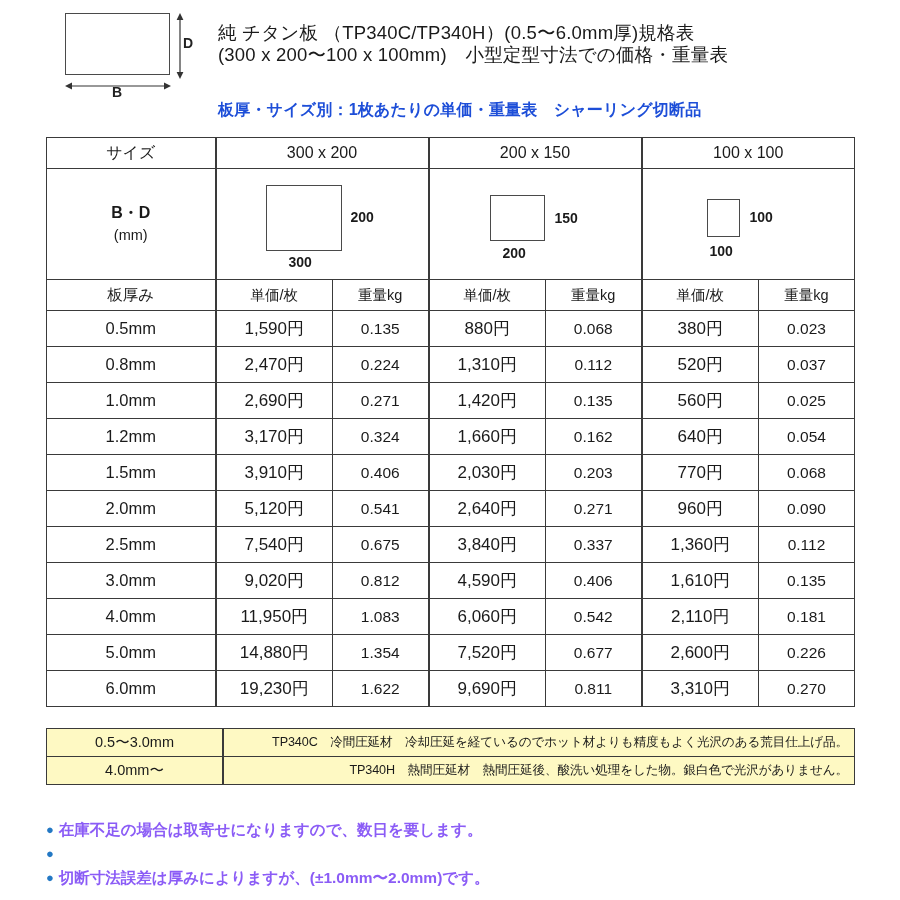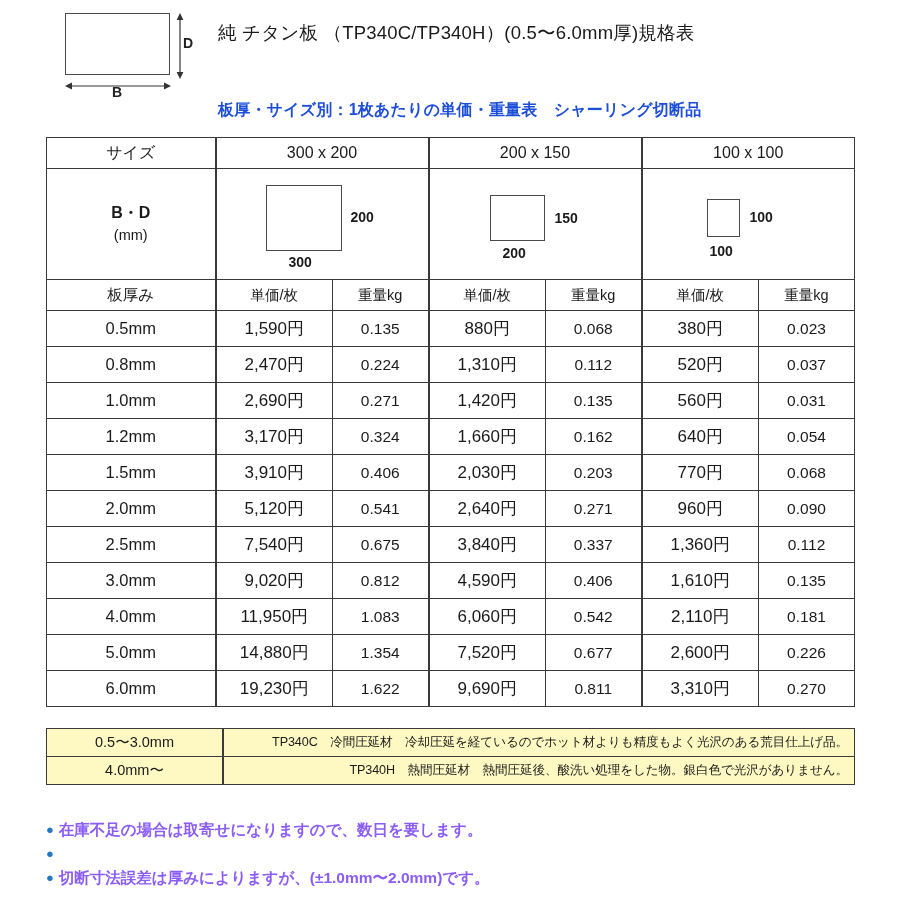--- a/index.html
+++ b/index.html
@@ -247,20 +247,21 @@
       <line x1="3" y1="6" x2="103" y2="6" stroke="#333" stroke-width="1.2"></line>
       <polygon points="0,6 7,2.6 7,9.4" fill="#333"></polygon>
       <polygon points="106,6 99,2.6 99,9.4" fill="#333"></polygon>
     </svg>
 
     <span id="plate-d-label">D</span>
     <span id="plate-b-label">B</span>
   </div>
 
   <div class="title-line" id="title-line-1">純 チタン板 （TP340C/TP340H）(0.5〜6.0mm厚)規格表</div>
+  <div class="title-line" id="title-line-2">(300 x 200〜100 x 100mm)　小型定型寸法での価格・重量表</div>
   <div id="subtitle">板厚・サイズ別：1枚あたりの単価・重量表　シャーリング切断品</div>
 </div>
 
 <table id="main-table">
   <colgroup>
     <col class="col-thk">
       <col class="col-price">
       <col class="col-wt">
     <col class="col-price">
       <col class="col-wt">
@@ -337,21 +338,21 @@
         <td class="group-start cell-price">520円</td>
         <td class="sep-dashed-left cell-wt">0.037</td>
       </tr>
       <tr class="data-row alt">
         <td class="cell-thk">1.0mm</td>
         <td class="group-start cell-price">2,690円</td>
         <td class="sep-dashed-left cell-wt">0.271</td>
         <td class="group-start cell-price">1,420円</td>
         <td class="sep-dashed-left cell-wt">0.135</td>
         <td class="group-start cell-price">560円</td>
-        <td class="sep-dashed-left cell-wt">0.031</td>
+        <td class="sep-dashed-left cell-wt">0.025</td>
       </tr>
       <tr class="data-row">
         <td class="cell-thk">1.2mm</td>
         <td class="group-start cell-price">3,170円</td>
         <td class="sep-dashed-left cell-wt">0.324</td>
         <td class="group-start cell-price">1,660円</td>
         <td class="sep-dashed-left cell-wt">0.162</td>
         <td class="group-start cell-price">640円</td>
         <td class="sep-dashed-left cell-wt">0.054</td>
       </tr>

